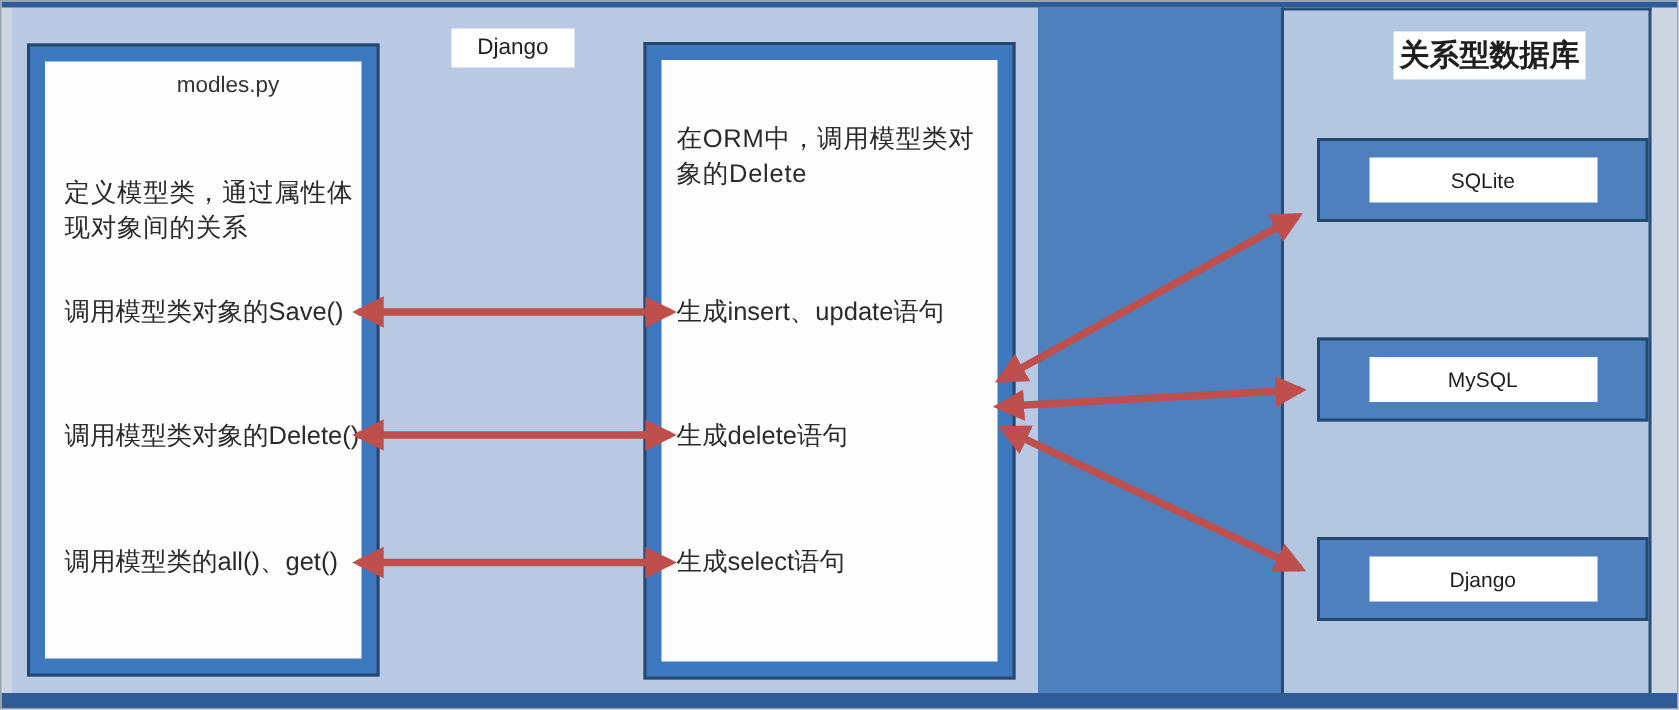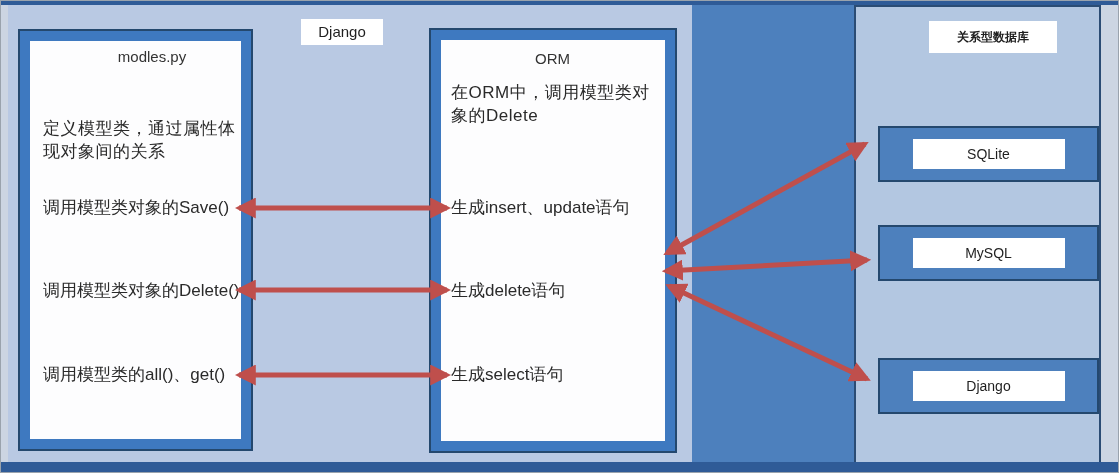--- a/index.html
+++ b/index.html
@@ -19,38 +19,38 @@
   .django-panel{left:7px;top:4px;width:684px;height:457px;background:#b9c9e3;}
   .mid-band{left:691px;top:4px;width:162px;height:457px;background:#4d80bd;}
   .right-panel{left:853px;top:4px;width:247px;height:457px;background:#b3c7e1;
     border:2px solid #2b4c74;border-bottom:none;}
   .frame-box{position:absolute;box-sizing:border-box;background:#3e79c0;border:2px solid #24486e;}
   .models-box{left:17px;top:28px;width:235px;height:422px;}
   .orm-box{left:428px;top:27px;width:248px;height:425px;}
   .white-inner{position:absolute;left:10px;top:10px;right:10px;bottom:10px;background:#fdfdfe;}
   .float-label{position:absolute;background:#ffffff;text-align:center;color:#1f1f1f;}
   .django-label{left:300px;top:18px;width:82px;height:26px;font-size:15px;line-height:26px;}
-  .rdb-label{left:928px;top:20px;width:128px;height:32px;font-size:12px;line-height:32px;font-weight:600;}
+  .rdb-label{left:928px;top:20px;width:128px;height:32px;font-size:20px;line-height:32px;font-weight:600;}
   .txt{position:absolute;z-index:3;}
   .box-title{font-size:15px;text-align:center;color:#333;}
   .models-title{left:30px;top:47px;width:242px;}
   .orm-title{left:441px;top:49px;width:221px;}
   .box-desc{font-size:17px;line-height:23px;letter-spacing:0.5px;}
   .models-desc{left:42px;top:80px;width:198px;margin-top:36px;}
   .orm-desc{left:450px;top:80px;width:202px;}
   .box-row{font-size:17px;line-height:22px;white-space:nowrap;}
   .models-row1{left:42px;top:196px;text-align:center;}
   .models-row2{left:42px;top:279px;}
   .models-row3{left:42px;top:363px;}
   .orm-row1{left:450px;top:196px;}
   .orm-row2{left:450px;top:279px;}
   .orm-row3{left:450px;top:363px;}
   .db-box{position:absolute;left:877px;width:221px;height:56px;box-sizing:border-box;
     background:#4d80bd;border:2px solid #24486e;}
-  .db-sqlite{top:125px;}
+  .db-sqlite{top:91px;}
   .db-mysql{top:224px;}
   .db-oracle{top:357px;}
   .db-label{width:152px;height:30px;margin:11px auto 0 auto;background:#ffffff;
     text-align:center;font-size:14px;line-height:30px;color:#1f1f1f;}
   .arrows-layer{position:absolute;left:0;top:0;z-index:4;pointer-events:none;}
 </style>
 </head>
 <body>
 
 <div class="canvas">
@@ -69,21 +69,20 @@
   <div class="frame-box orm-box">
     <div class="white-inner"></div>
   </div>
 
   <div class="txt box-title models-title">modles.py</div>
   <div class="txt box-desc models-desc">定义模型类，通过属性体现对象间的关系</div>
   <div class="txt box-row models-row1">调用模型类对象的Save()</div>
   <div class="txt box-row models-row2">调用模型类对象的Delete()</div>
   <div class="txt box-row models-row3">调用模型类的all()、get()</div>
 
-  <div class="txt box-title orm-title">ORM</div>
   <div class="txt box-desc orm-desc">在ORM中，调用模型类对象的Delete</div>
   <div class="txt box-row orm-row1">生成insert、update语句</div>
   <div class="txt box-row orm-row2">生成delete语句</div>
   <div class="txt box-row orm-row3">生成select语句</div>
 
   <div class="float-label rdb-label">关系型数据库</div>
 
   <div class="db-box db-sqlite">
     <div class="db-label">SQLite</div>
   </div>

